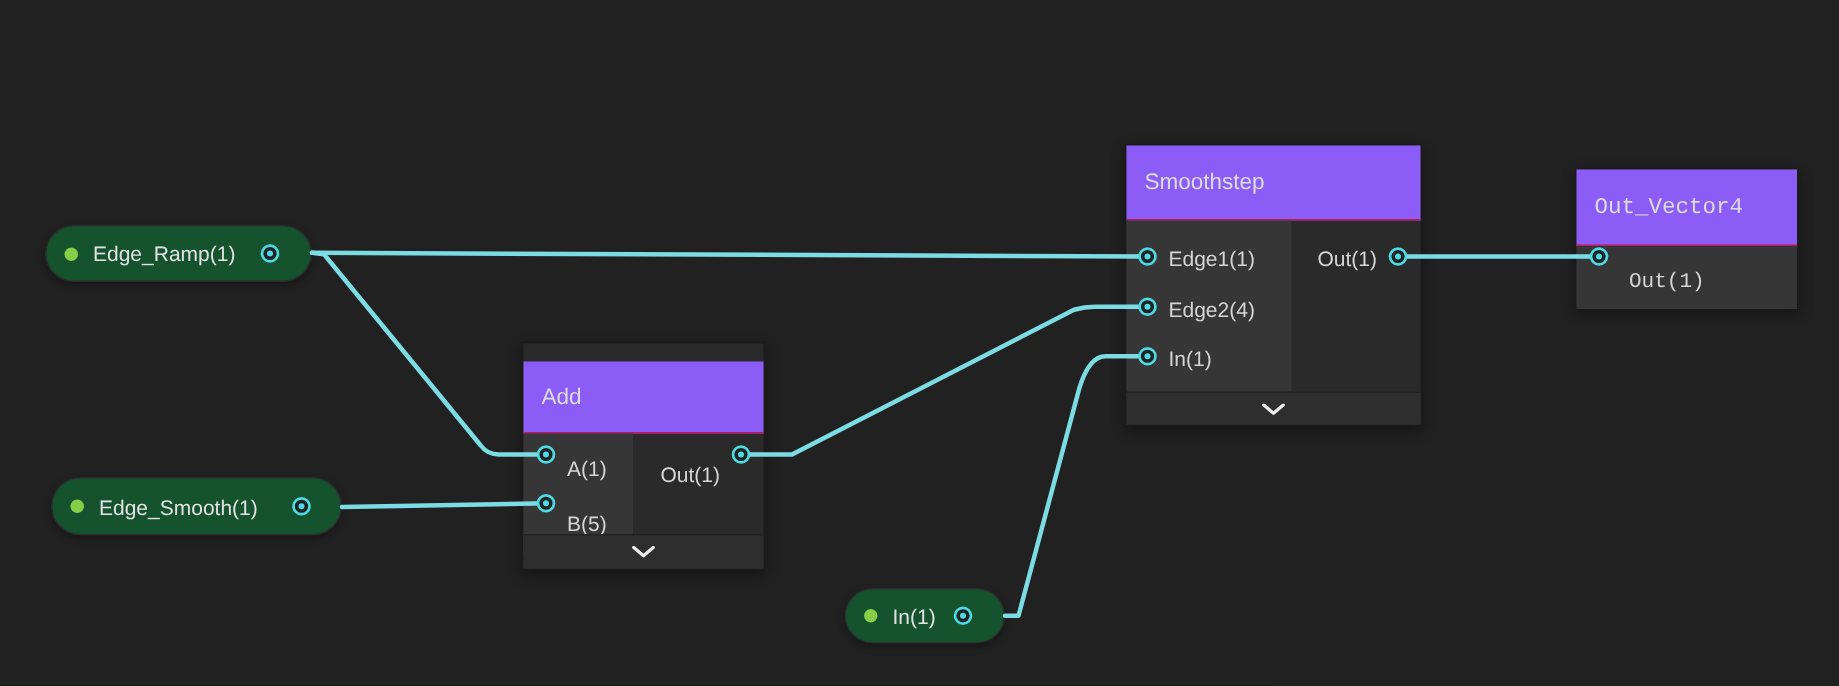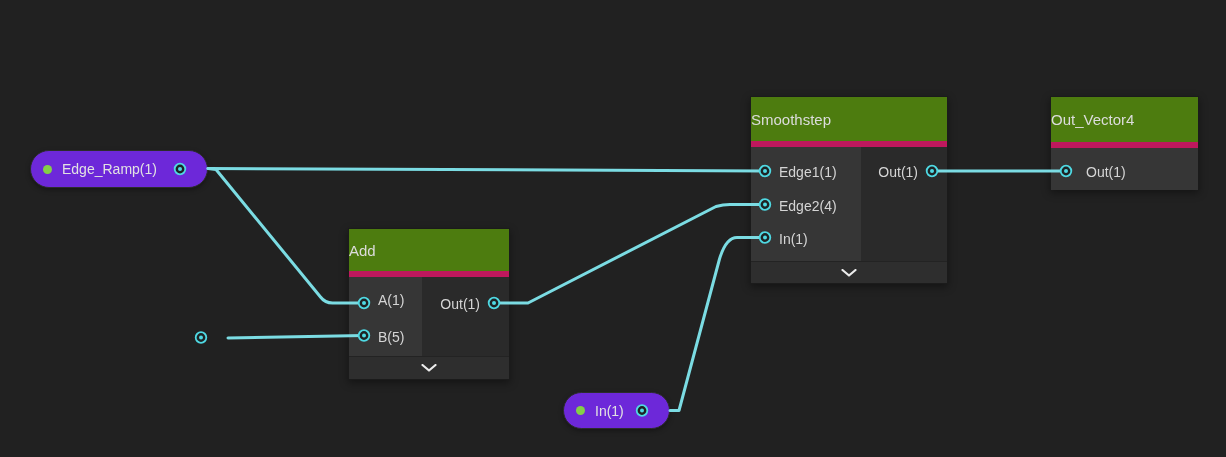--- a/index.html
+++ b/index.html
@@ -5,81 +5,85 @@
   * { margin:0; padding:0; box-sizing:border-box; }
   html,body { background:#161616; }
   .canvas {
     position:relative; width:1226px; height:457px;
     background:#212121; overflow:hidden;
     font-family:"Liberation Sans", sans-serif;
   }
   
   .pill {
     position:absolute; display:flex; align-items:center;
-    background:#6d28d9; border:1px solid #2c2c2c; border-radius:20px;
+    background:#14532d; border:1px solid #2c2c2c; border-radius:20px;
     padding-left:12px; gap:10px;
     box-shadow:0 2px 5px rgba(0,0,0,0.35);
   }
   .pill .dot { width:9px; height:9px; border-radius:50%; background:#84cf47; flex:none; }
   .pill .pill-label { color:#e2e2e2; font-size:14px; white-space:nowrap; }
   #pill-ramp   { left:30px;  top:150px; width:178px; height:38px; }
   #pill-smooth { left:34px;  top:318px; width:194px; height:39px; }
   #pill-in     { left:563px; top:392px; width:107px; height:37px; }
   
   .node {
     position:absolute; background:#2a2a2a; border:1px solid #1b1b1b;
     box-shadow:0 3px 8px rgba(0,0,0,0.4);
   }
   .node-header {
-    display:flex; align-items:center; padding-left:0;
-    background:#4d7c0f; border-bottom:6px solid #be185d;
+    display:flex; align-items:center; padding-left:12px;
+    background:#8b5cf6; border-bottom:1px solid #be185d;
     color:#dcdcdc; font-size:15px;
   }
   .node-body { position:relative;padding-left:16px; }
   .input-panel { position:absolute; left:0; top:0; bottom:0; background:#363636; }
   .port-label {
     position:absolute; color:#d5d5d5; font-size:14px;
     transform:translateY(-50%); white-space:nowrap;
   }
   .port-label.out { text-align:right; }
   .node-footer {
     position:absolute; left:0; right:0; bottom:0;
     background:#2e2e2e; border-top:1px solid #232323;
     display:flex; align-items:center; justify-content:center;
   }
   #node-add        { left:348px; top:228px; width:162px; height:152px; }
-  #node-add .node-header { height:48px; }
+  #node-add .node-header { height:48px;margin-top:12px; }
   #node-add .node-body   { height:81px; }
   #node-add .input-panel { width:73px; }
   #node-add .node-footer { height:23px; }
   #node-smoothstep { left:750px; top:96px; width:198px; height:188px; }
   #node-smoothstep .node-header { height:50px; }
   #node-smoothstep .node-body   { height:116px; }
   #node-smoothstep .input-panel { width:110px; }
   #node-smoothstep .node-footer { height:22px; }
-  #node-outvec     { left:1050px; top:96px; width:149px; height:94px; }
+  #node-outvec     { left:1050px; top:112px; width:149px; height:94px;font-family:Liberation Mono, monospace; }
   #node-outvec .node-header { height:51px; }
   #node-outvec .node-body   { height:42px; background:#363636; }
   
   svg.overlay { position:absolute; left:0; top:0; pointer-events:none; }
   .wire { fill:none; stroke:#7bdce3; stroke-width:3; stroke-linecap:round; stroke-linejoin:round; }
   .port-outer { fill:#1e2324; stroke:#4fd9e3; stroke-width:1.8; }
   .port-inner { fill:#4fd9e3; }
   .chev { stroke:#ececec; stroke-width:2.2; fill:none; stroke-linecap:round; stroke-linejoin:round; }
 </style>
 </head>
 <body>
 
 <div class="canvas">
 
   <div class="pill" id="pill-ramp">
     <span class="dot"></span>
     <span class="pill-label">Edge_Ramp(1)</span>
   </div>
 
+  <div class="pill" id="pill-smooth">
+    <span class="dot"></span>
+    <span class="pill-label">Edge_Smooth(1)</span>
+  </div>
 
   <div class="pill" id="pill-in">
     <span class="dot"></span>
     <span class="pill-label">In(1)</span>
   </div>
 
   <div class="node" id="node-add">
     <div class="node-header">
       <span>Add</span>
     </div>

